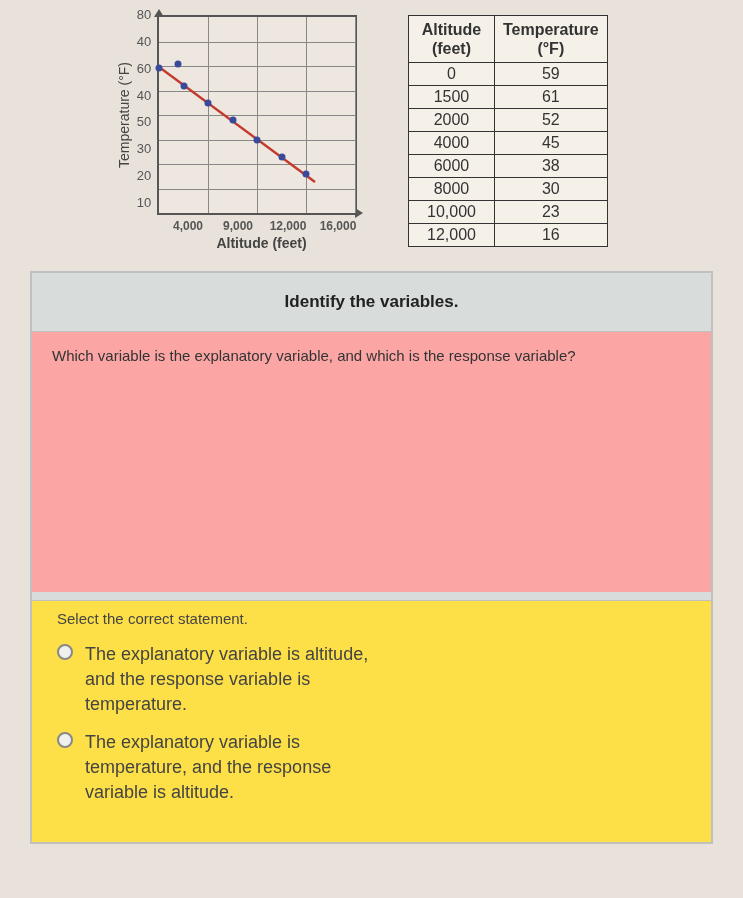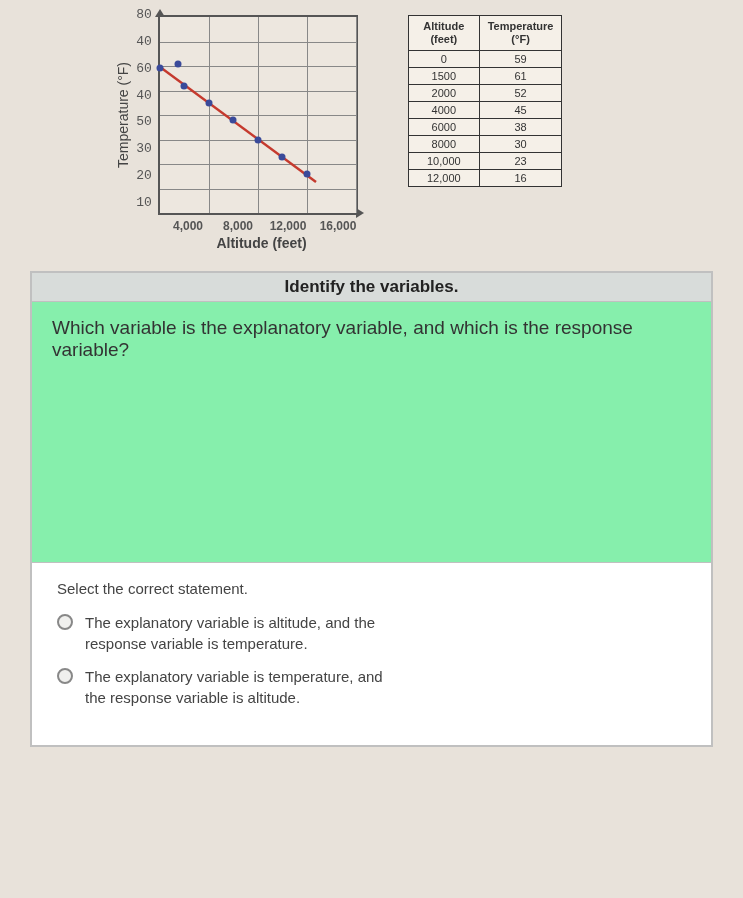--- a/index.html
+++ b/index.html
@@ -40,21 +40,21 @@
     display: flex;
     flex-direction: column;
     justify-content: space-between;
     height: 200px;
     font-size: 13px;
     color: #555;
     text-align: right;
     padding-right: 6px;
     margin-top: -12px;
   }
-  .y-tick { height: 12px; line-height: 12px; font-family: Liberation Mono, monospace; }
+  .y-tick { height: 12px; line-height: 12px; }
   .plot-area {
     border: 2px solid #555;
     width: 200px;
     height: 200px;
     position: relative;
     background: #ede7df;
   }
   .plot-area::after {
     content: "";
     position: absolute;
@@ -106,21 +106,21 @@
     position: absolute;
     right: -8px; bottom: -5px;
     width: 0; height: 0;
     border-top: 5px solid transparent;
     border-bottom: 5px solid transparent;
     border-left: 8px solid #555;
   }
   .data-table {
     border-collapse: collapse;
     background: #f5f0e8;
-    font-size: 11px;
+    font-size: 16px;
     margin-left: 15px;
   }
   .data-table th, .data-table td {
     border: 1.5px solid #333;
     padding: 2px 18px;
     text-align: center;
     color: #333;
   }
   .data-table th {
     font-weight: bold;
@@ -129,35 +129,36 @@
   }
   .question-panel {
     border: 2px solid #c0c0c0;
     background: #d8dcda;
     margin: 0 15px;
   }
   .panel-header {
     text-align: center;
     font-weight: bold;
     font-size: 17px;
-    padding: 4px;
+    padding: 19px;
     color: #222;
     border-bottom: 1px solid #c0c0c0;
   }
   .prompt-area {
     padding: 15px 20px;
     min-height: 260px;
-    font-size: 19px;
+    font-size: 15px;
     color: #333;
-    background: #86efac;
+    background: #fca5a5;
   }
   .answer-area {
-    padding: 17px 25px 25px 25px;
-    background: #ffffff;
+    padding: 9px 25px 25px 25px;
+    background: #fde047;
     border-top: 1px solid #c0c0c0;
+    margin-top: 8px;
   }
   .answer-area .instruction {
     font-size: 15px;
     color: #444;
     margin-bottom: 15px;
   }
   .radio-row {
     display: flex;
     align-items: flex-start;
     gap: 12px;
@@ -167,21 +168,21 @@
   .radio {
     width: 16px; height: 16px;
     border: 2px solid #888;
     border-radius: 50%;
     background: #f0f0ee;
     flex-shrink: 0;
     margin-top: 2px;
     cursor: pointer;
   }
   .radio-label {
-    font-size: 15px;
+    font-size: 18px;
     color: #444;
     line-height: 1.4;
   }
 </style>
 </head>
 <body>
 
 <div class="top-row">
 
   <div class="chart-container">
@@ -220,21 +221,21 @@
         <div class="data-point" style="left:25%; top:43.75%"></div>
         <div class="data-point" style="left:37.5%; top:52.5%"></div>
         <div class="data-point" style="left:50%; top:62.5%"></div>
         <div class="data-point" style="left:62.5%; top:71.25%"></div>
         <div class="data-point" style="left:75%; top:80%"></div>
       </div>
     </div>
     <div class="chart-bottom">
       <div class="x-ticks">
         <div class="x-tick">4,000</div>
-        <div class="x-tick">8,000</div>
+        <div class="x-tick">9,000</div>
         <div class="x-tick">12,000</div>
         <div class="x-tick">16,000</div>
       </div>
       <div class="x-axis-label">Altitude (feet)</div>
     </div>
   </div>
 
   <table class="data-table">
     <thead>
       <tr>

